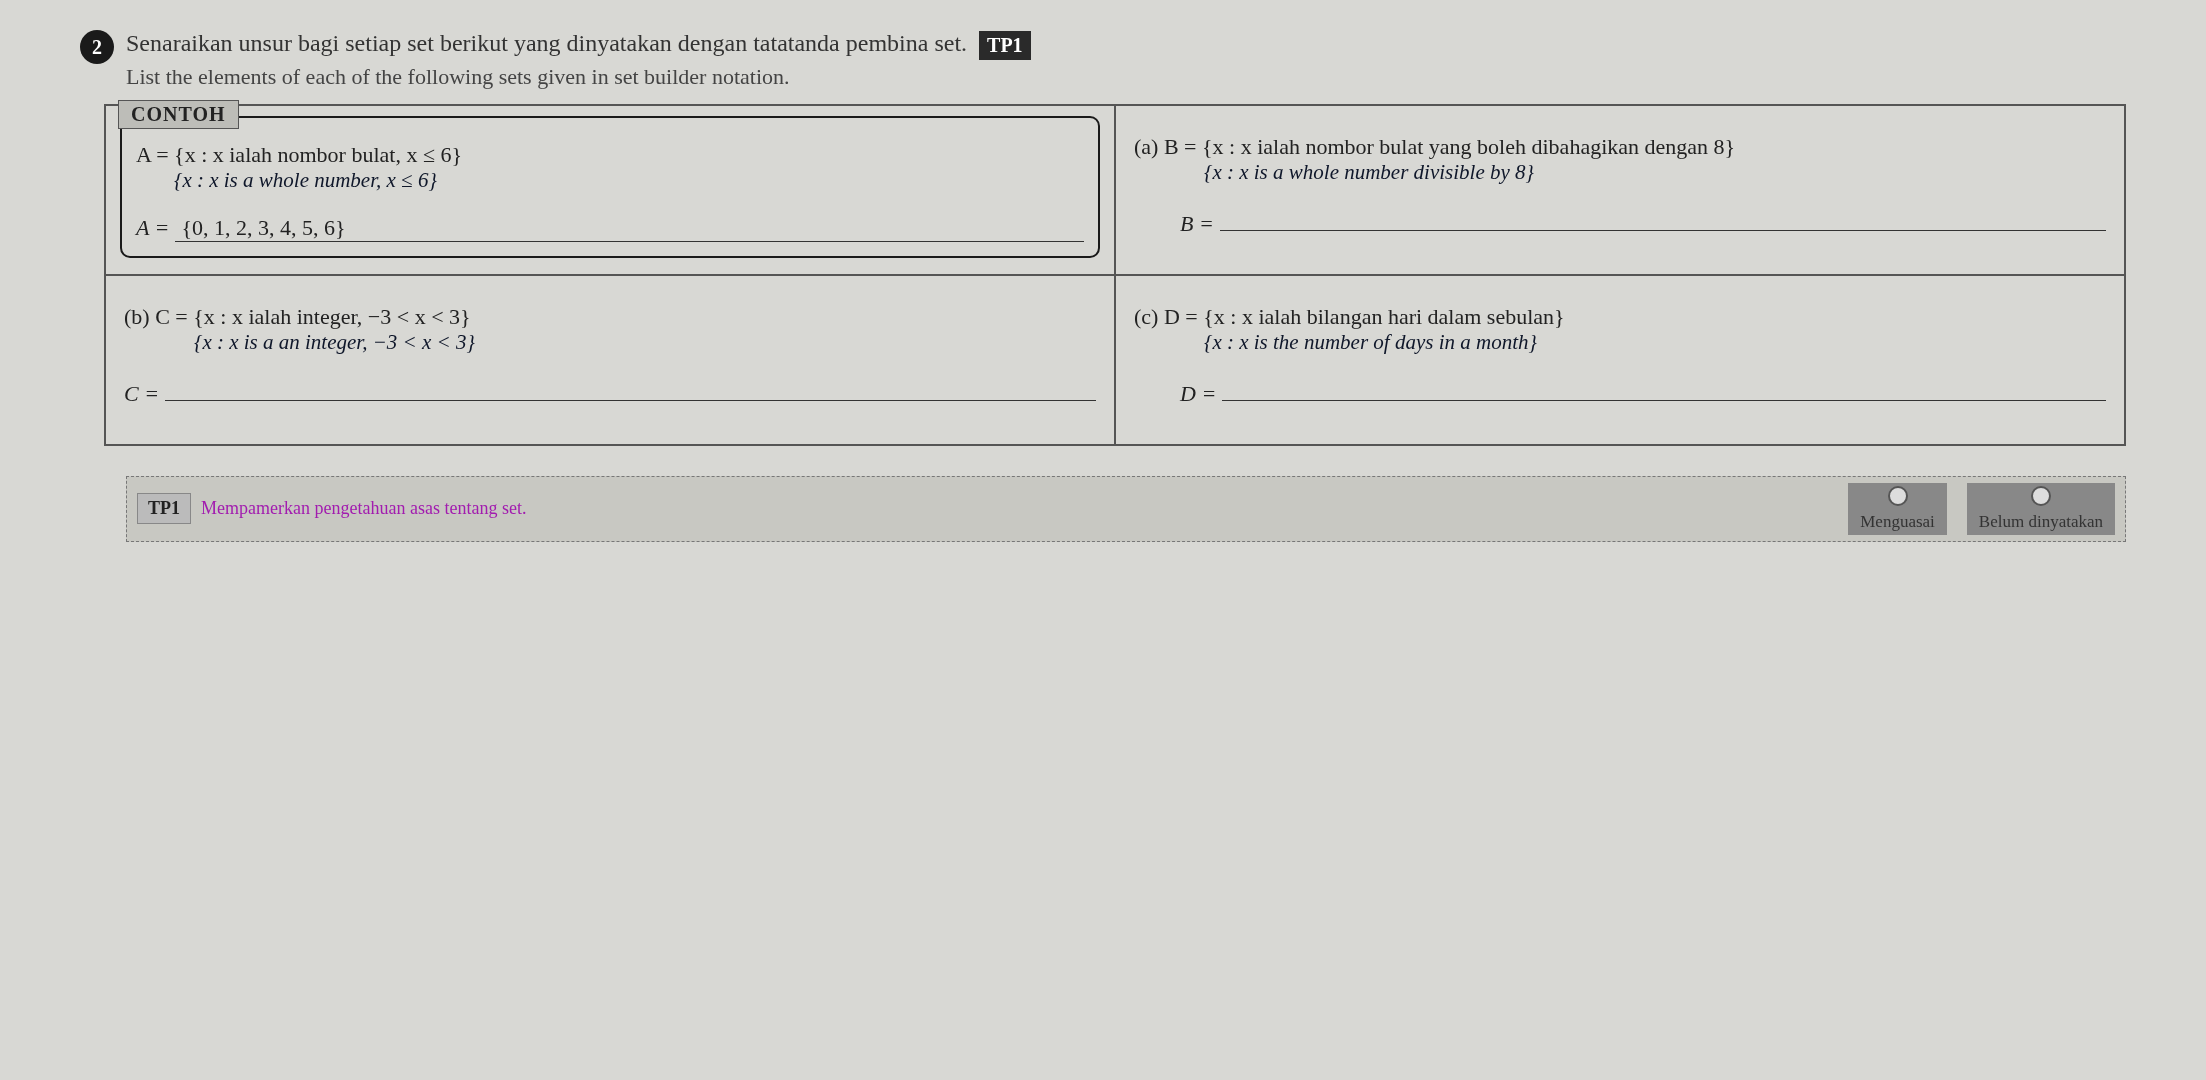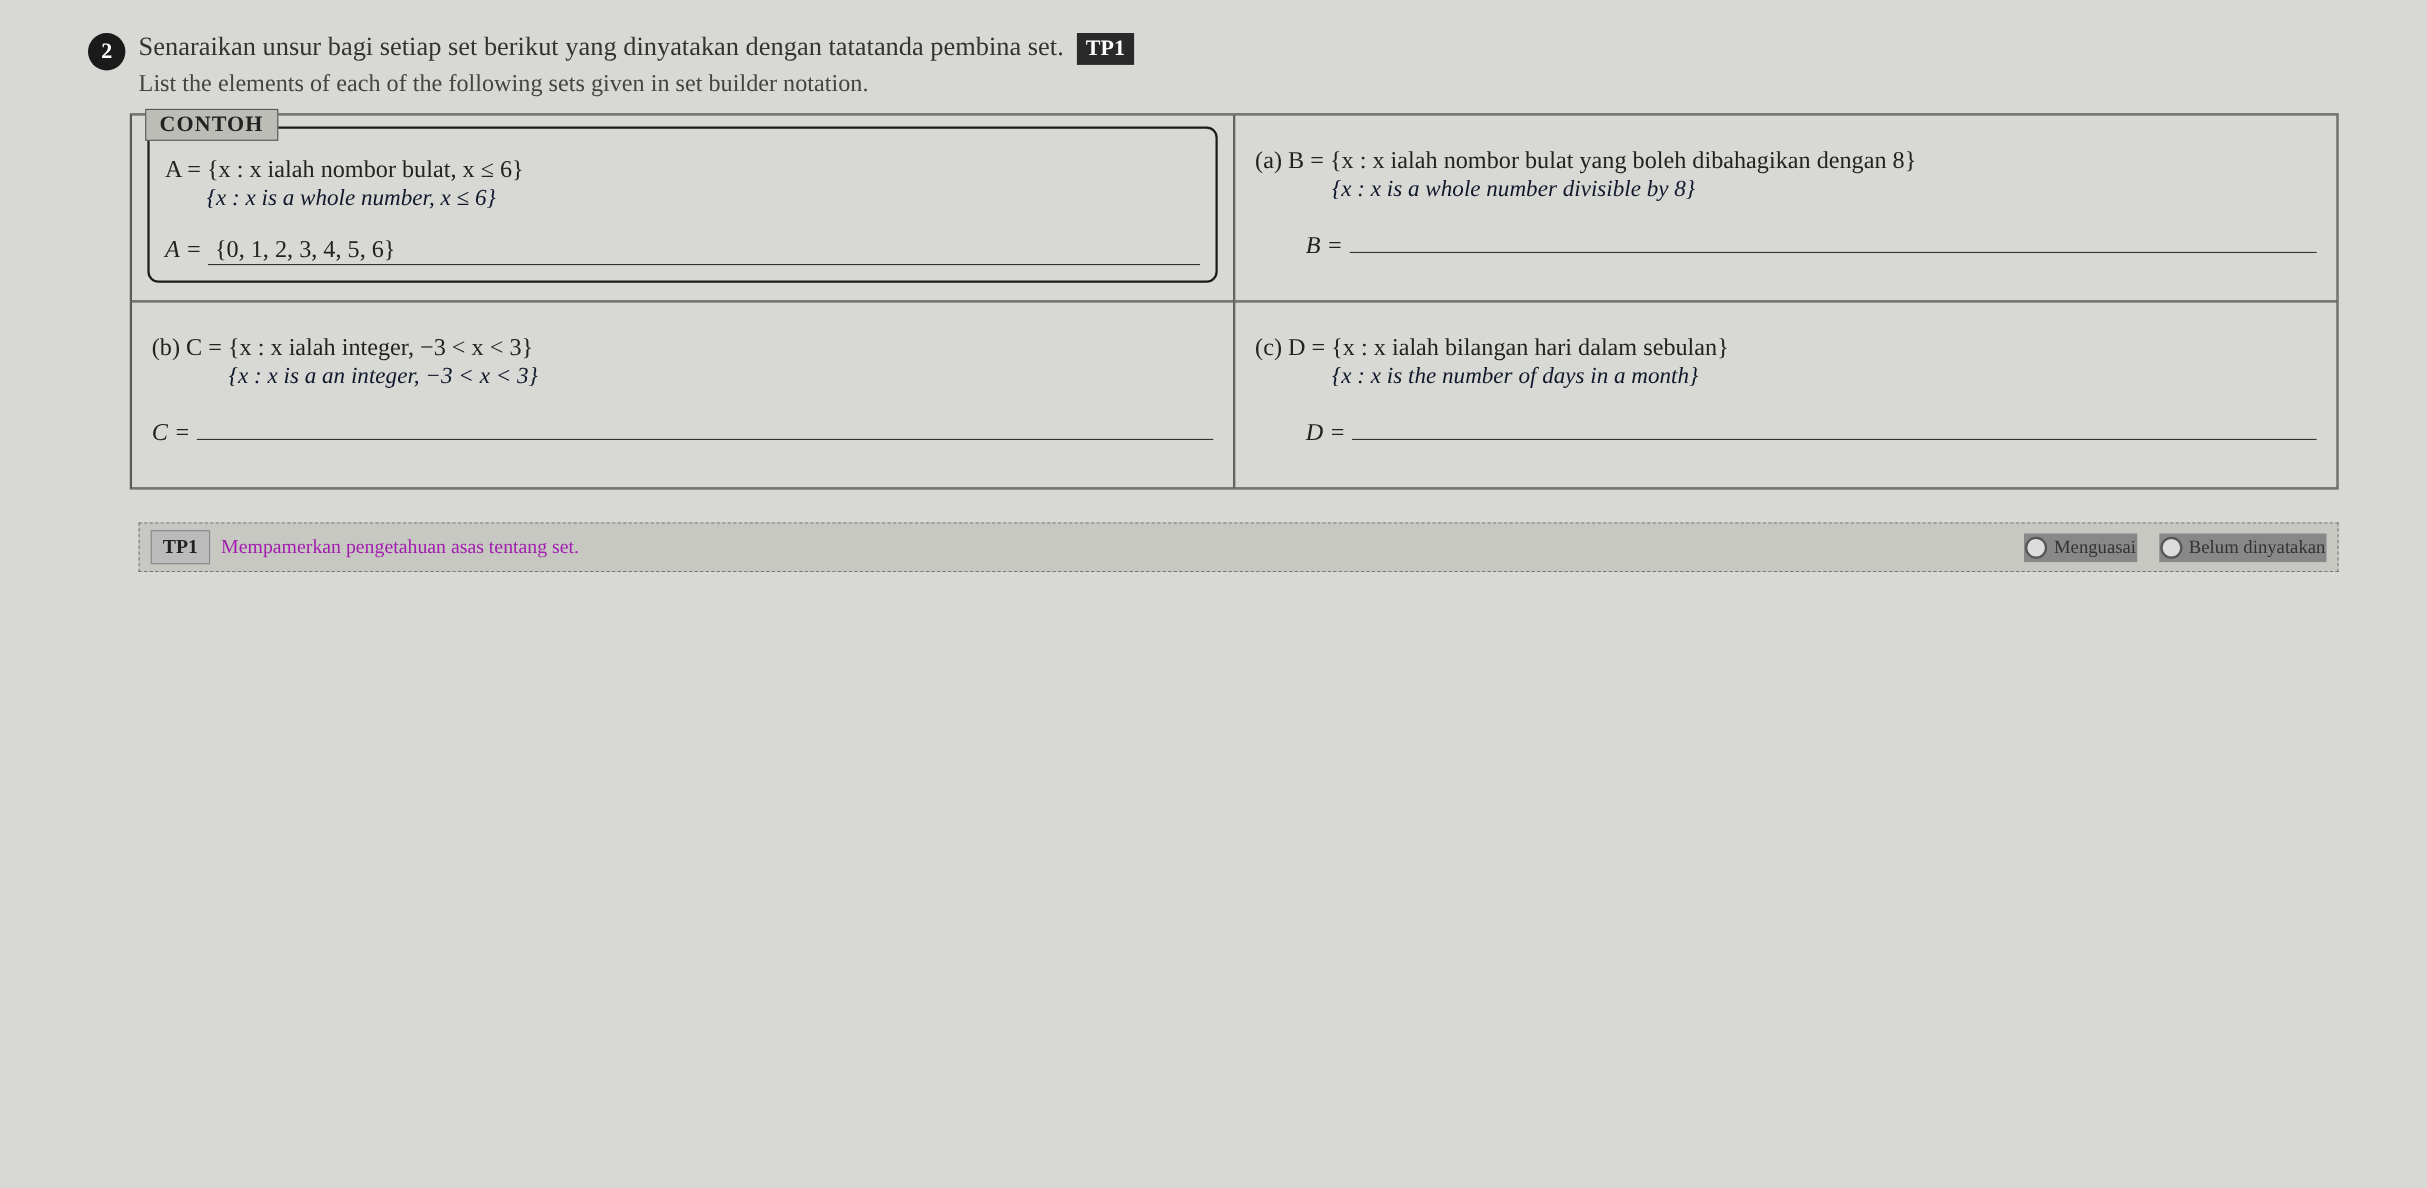--- a/index.html
+++ b/index.html
@@ -17,21 +17,21 @@
     }
     .q-text-block { flex: 1; }
     .q-malay { font-size: 24px; color: #333; }
     .q-english { font-size: 22px; color: #444; margin-top: 4px; }
     .tp-badge {
       display: inline-block; background: #2a2a2a; color: #fff; padding: 3px 8px;
       font-weight: bold; font-size: 20px; margin-left: 6px; vertical-align: middle;
     }
 
     .grid {
-      display: grid; grid-template-columns: 1fr 1fr; border: 1px solid #555; margin-left: 38px; margin-top: 14px;
+      display: grid; grid-template-columns: 1fr 1fr; border: 1px solid #555; margin-left: 24px; margin-top: 14px;
     }
     .cell { border: 1px solid #555; padding: 14px 18px 20px 18px; position: relative; min-height: 170px; }
 
     .contoh-box {
       border: 2.5px solid #1a1a1a; border-radius: 10px; padding: 10px 14px 14px 14px;
       margin: -4px;
     }
     .contoh-label {
       position: absolute; top: -6px; left: 12px; background: #bdbdb8;
       border: 1px solid #555; padding: 2px 12px; font-weight: bold; font-size: 20px;
@@ -50,21 +50,21 @@
 
     .footer-bar {
       margin: 30px 0 0 46px; display: flex; align-items: center; gap: 10px;
       border: 1px dashed #777; background: #c8c8c2; padding: 6px 10px;
     }
     .footer-tp { background: #bbb; border: 1px solid #888; padding: 4px 10px; font-weight: bold; font-size: 18px; }
     .footer-text { font-size: 18px; color: #a21caf; flex: 1; }
     .status-opt { display: flex; align-items: center; gap: 6px; margin-left: 10px; }
     .status-circle { width: 20px; height: 20px; border-radius: 50%; border: 2px solid #555; background: #ddd; }
     .status-label { font-size: 17px; color: #333; }
-    .status-box { background:#888; padding:3px 1px; color:#eee; }
+    .status-box { background:#888; padding:3px 12px; color:#eee;flex-direction:column; }
   </style>
 </head>
 <body>
 
 <div class="question-header">
   <div class="q-number">2</div>
   <div class="q-text-block">
     <div class="q-malay">
       <span>Senaraikan unsur bagi setiap set berikut yang dinyatakan dengan tatatanda pembina set.</span>
       <span class="tp-badge">TP1</span>

